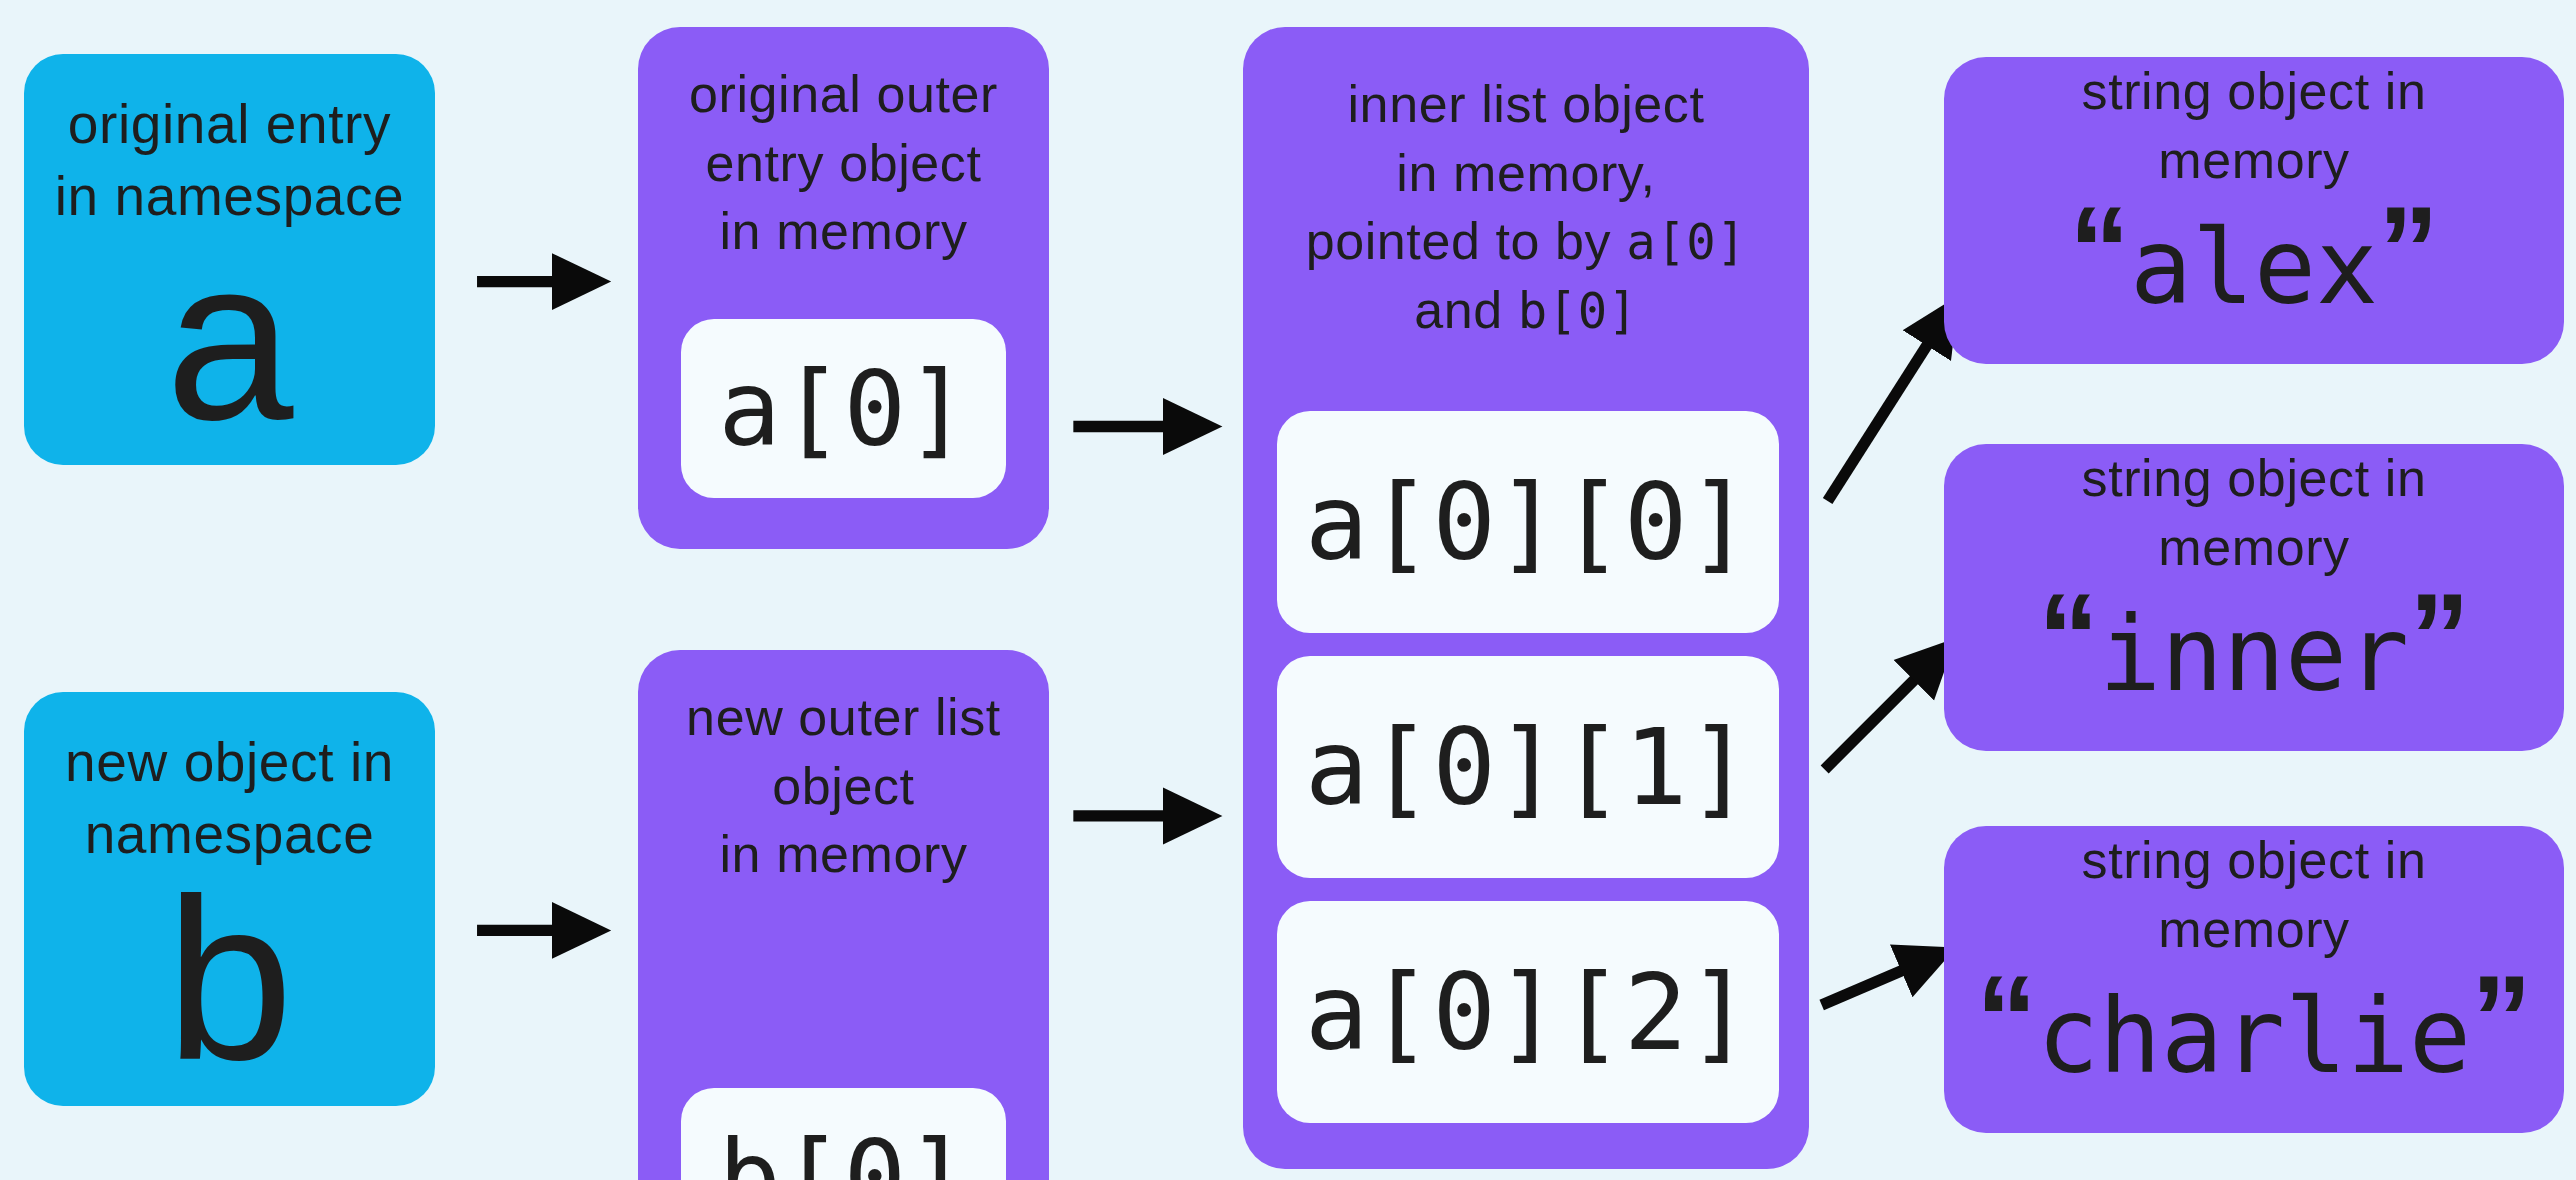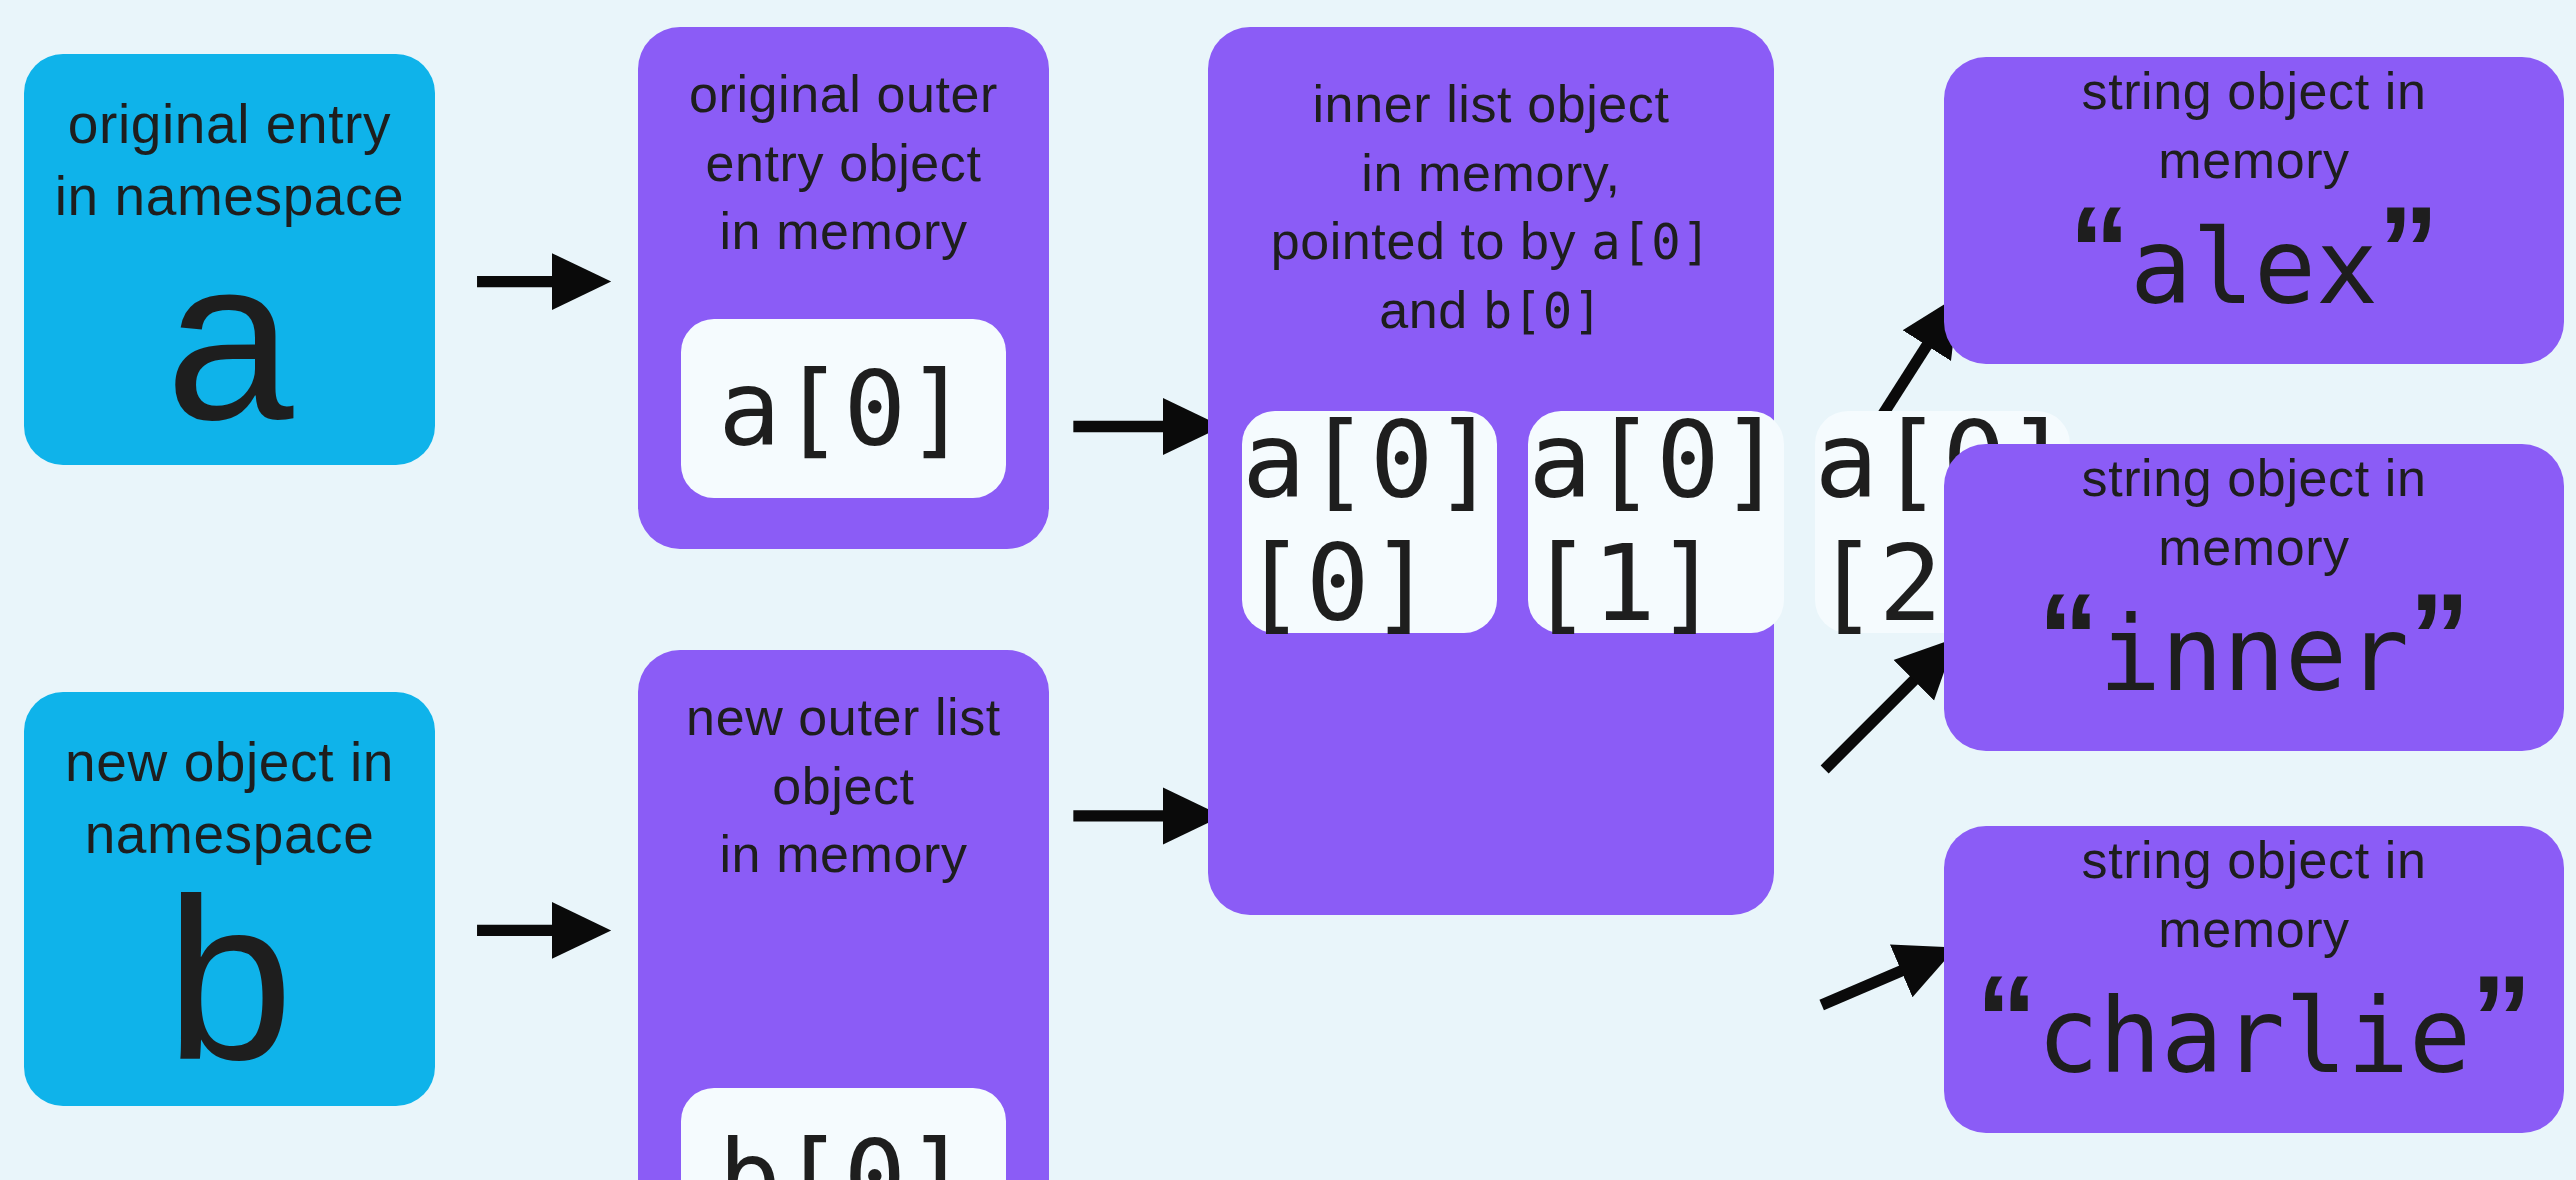--- a/index.html
+++ b/index.html
@@ -21,35 +21,35 @@
   .hd { text-align:center; font-size:52px; line-height:1.32; letter-spacing:0.6px; }
   .outer-box .hd { margin-top:33px; }
   .pill {
     background:#F5FBFE; border-radius:33px;
     display:flex; align-items:center; justify-content:center;
     font-family:"DejaVu Sans Mono", monospace;
   }
   .outer-box .pill { width:325px; height:179px; font-size:104px; position:absolute; bottom:51px; left:43px; }
 
   #inner-box .hd { margin-top:43px; }
-  #inner-box .slots { position:absolute; top:384px; left:34px; right:30px; display:flex; flex-direction:row; gap:31px; }
+  #inner-box .slots { position:absolute; top:384px; left:34px; right:30px; display:flex; flex-direction:column; gap:23px; }
   #inner-box .pill { height:222px; font-size:106px; }
   .mono-inline { font-family:"DejaVu Sans Mono", monospace; font-size:.94em; }
 
   .string-box .hd { }
   .string-value { flex:1; display:flex; align-items:center; justify-content:center;
     font-family:"DejaVu Sans Mono", monospace; font-size:103px; line-height:1; padding-bottom:24px; }
   .string-value .q { font-family:"Liberation Sans", sans-serif; font-weight:700; font-size:122px; position:relative; top:-.14em; line-height:0; }
 
   
   #ns-a      { left:24px;   top:54px;  width:411px;  height:411px; }
   #ns-b      { left:24px;   top:692px; width:411px;  height:414px; }
   #outer-a   { left:638px; top:27px;   width:411px;  height:522px; }
   #outer-b   { left:638px; top:650px; width:411px;  height:668px; }
-  #inner-box { left:1208px; top:27px;   width:566px;  height:888px; }
+  #inner-box { left:1243px; top:27px;   width:566px;  height:1142px; }
   #str-0     { left:1944px; top:57px;   width:620px; height:307px; }
   #str-1     { left:1944px; top:444px;  width:620px; height:307px; }
   #str-2     { left:1944px; top:826px; width:620px; height:307px; }
 
   #arrows { position:absolute; left:0; top:0; width:2576px; height:1181px; }
   #arrows line { stroke:#0A0A0A; stroke-width:19; }
 </style>
 </head>
 <body>
 

